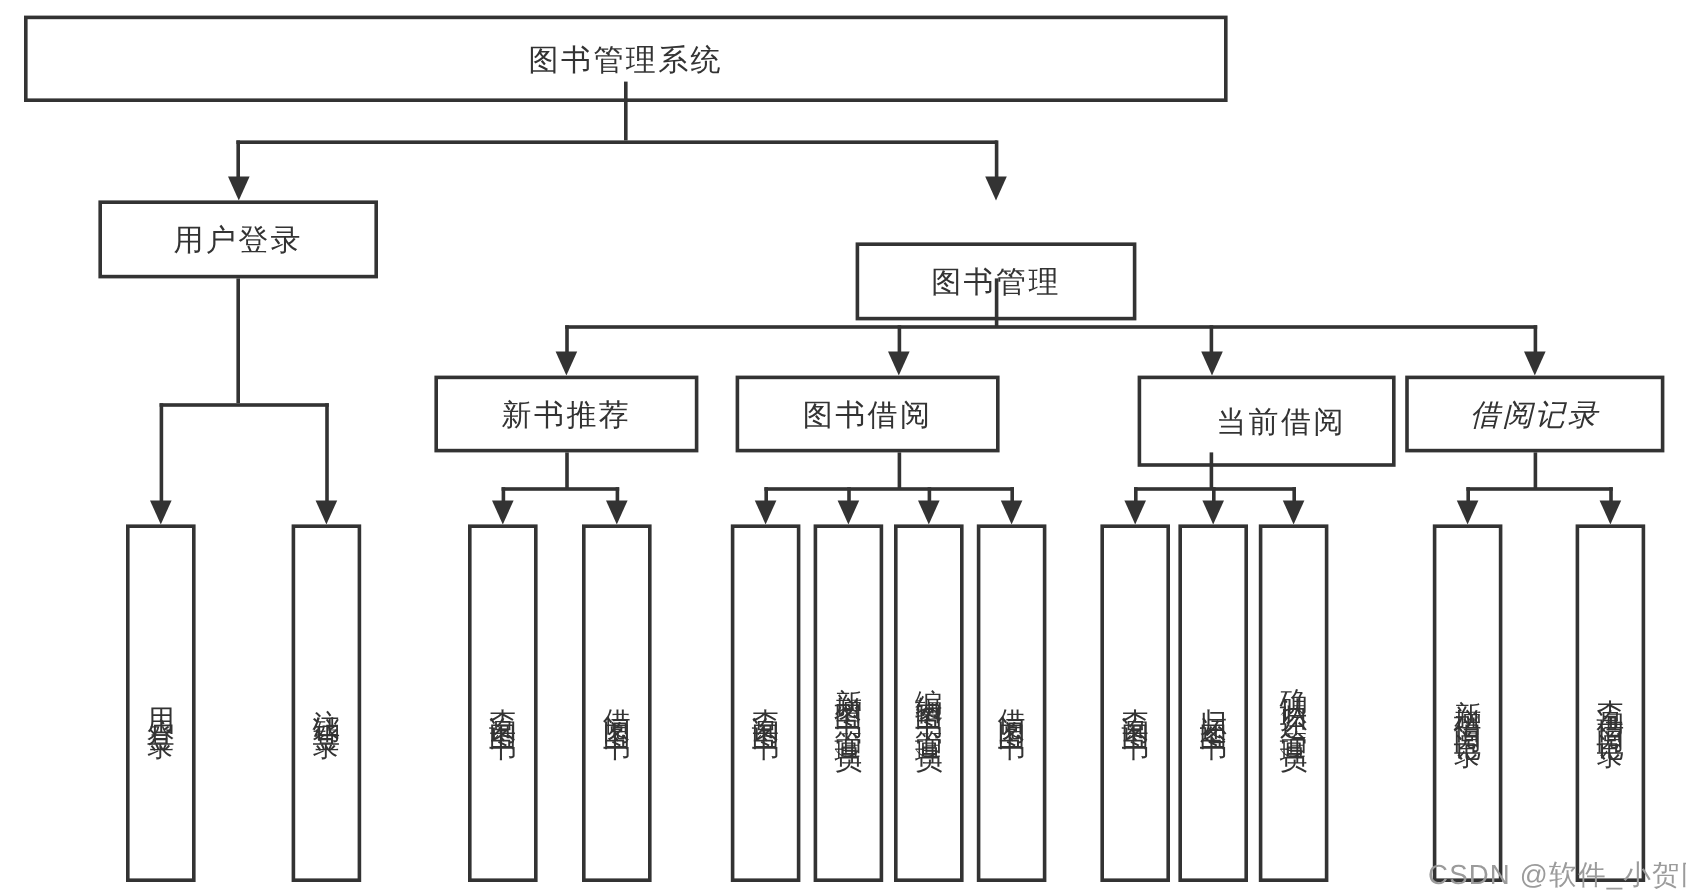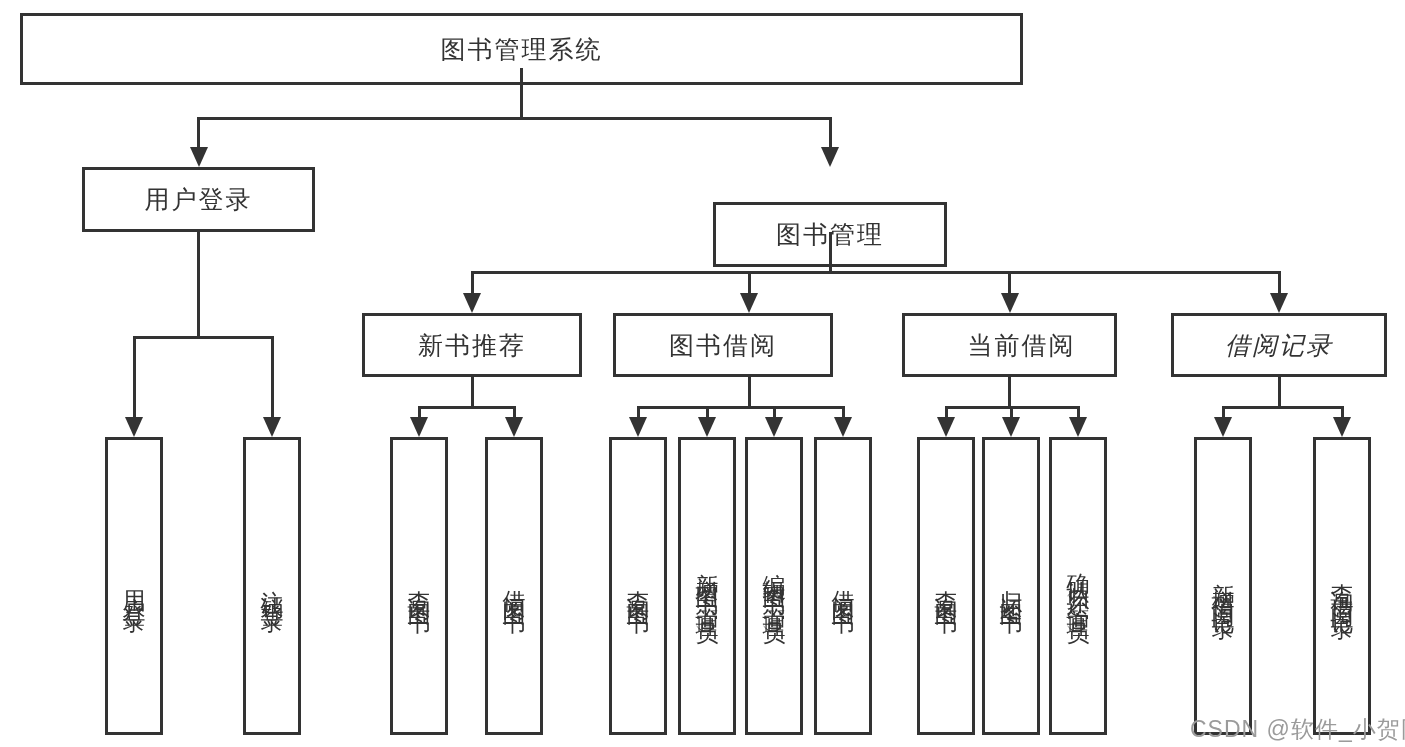--- a/index.html
+++ b/index.html
@@ -117,21 +117,21 @@
 
   <div class="line vline" style="left:828.5px;top:232px;height:41px;"></div>
   <div class="line hline" style="left:470.5px;top:271px;width:810px;"></div>
   <div class="arrow" style="left:463px;top:271px;height:42px;"></div>
   <div class="arrow" style="left:740px;top:271px;height:42px;"></div>
   <div class="arrow" style="left:1000.5px;top:271px;height:42px;"></div>
   <div class="arrow" style="left:1270px;top:271px;height:42px;"></div>
 
   <div class="hbox" style="left:362px;top:313px;width:220px;height:64px;">新书推荐</div>
   <div class="hbox" style="left:613px;top:313px;width:220px;height:64px;">图书借阅</div>
-  <div class="hbox" style="left:902px;top:313px;width:215px;height:64px;padding-left:24px;">当前借阅</div>
+  <div class="hbox" style="left:948px;top:313px;width:215px;height:76px;padding-left:24px;">当前借阅</div>
   <div class="hbox" style="left:1171px;top:313px;width:216px;height:64px;font-style:italic;">借阅记录</div>
 
   <div class="line vline" style="left:470.5px;top:377px;height:31px;"></div>
   <div class="line hline" style="left:417.5px;top:406px;width:98px;"></div>
   <div class="arrow" style="left:410px;top:406px;height:31px;"></div>
   <div class="arrow" style="left:505px;top:406px;height:31px;"></div>
 
   <div class="line vline" style="left:747.5px;top:377px;height:31px;"></div>
   <div class="line hline" style="left:636.5px;top:406px;width:208px;"></div>
   <div class="arrow" style="left:629px;top:406px;height:31px;"></div>

